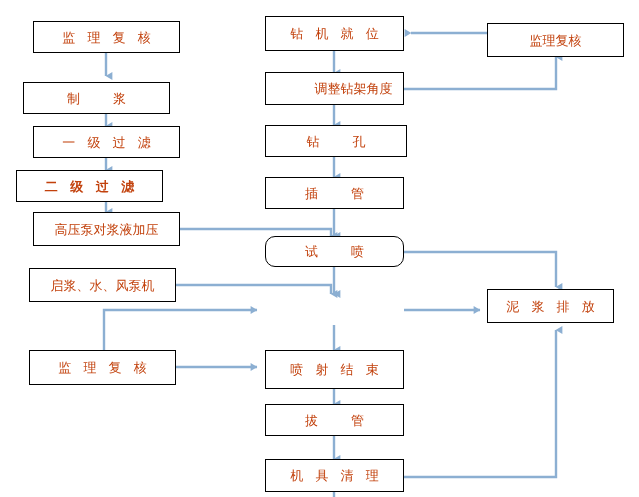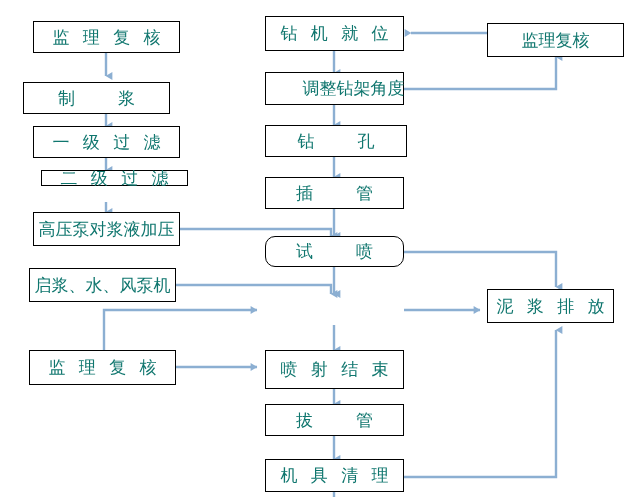--- a/index.html
+++ b/index.html
@@ -30,22 +30,22 @@
     box-sizing: border-box;
     border: 1.6px solid #000000;
     background: #ffffff;
     display: flex;
     align-items: center;
     justify-content: center;
     z-index: 2;
   }
   .node-label {
     font-family: "DejaVu Sans", "Liberation Sans", sans-serif;
-    font-size: 17px;
-    color: #0f766e;
+    font-size: 13px;
+    color: #c2410c;
     line-height: 1;
     white-space: pre;
   }
   .sp-wide {
     letter-spacing: 4px;
     text-indent: 4px;
   }
   .sp-none {
     letter-spacing: 0px;
   }
@@ -113,21 +113,21 @@
   </div>
 
   <div class="node" style="left:23px; top:82px; width:147px; height:32px;">
     <span class="node-label sp-none">制        浆</span>
   </div>
 
   <div class="node" style="left:33px; top:126px; width:147px; height:32px;">
     <span class="node-label sp-wide">一 级 过 滤</span>
   </div>
 
-  <div class="node" style="left:41px; top:170px; width:147px; height:16px;">
+  <div class="node" style="left:16px; top:170px; width:147px; height:32px;font-weight:bold;">
     <span class="node-label sp-wide">二 级 过 滤</span>
   </div>
 
   <div class="node" style="left:33px; top:212px; width:147px; height:34px;">
     <span class="node-label sp-none">高压泵对浆液加压</span>
   </div>
 
   <div class="node" style="left:29px; top:268px; width:147px; height:34px;">
     <span class="node-label sp-none">启浆、水、风泵机</span>
   </div>

